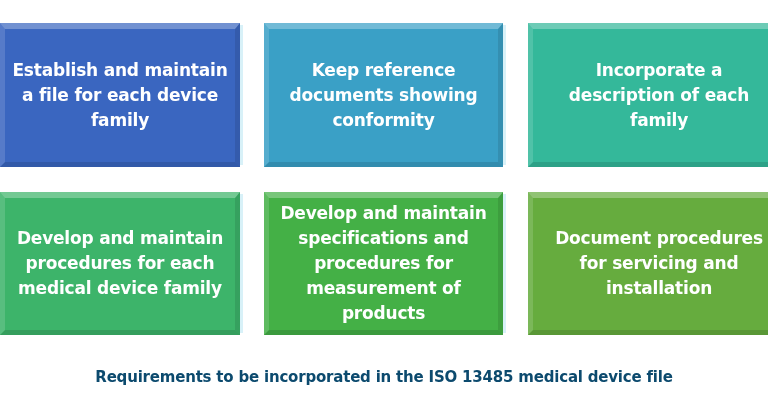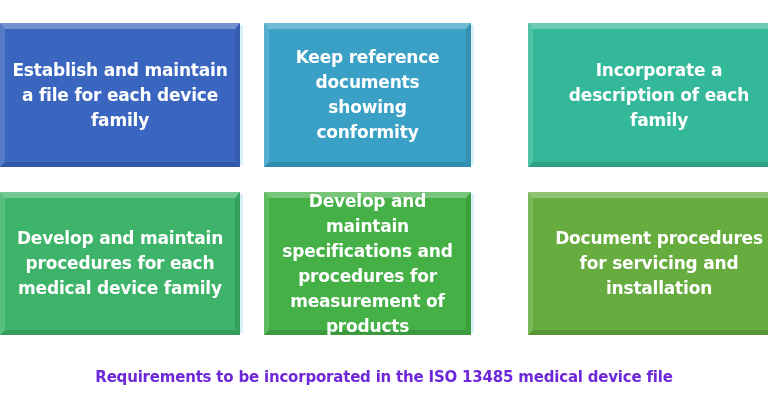--- a/index.html
+++ b/index.html
@@ -52,21 +52,21 @@
       right: -3px; top: 2px; bottom: 2px;
       width: 3px;
       background: rgba(200,235,245,0.7);
       pointer-events: none;
     }
     .box span { position: relative; z-index: 1; }
 
     .r1 { top: 23px; height: 144px; }
     .r2 { top: 192px; height: 143px; }
     .c1 { left: 0px; width: 240px; }
-    .c2 { left: 264px; width: 207px; }
+    .c2 { left: 264px; width: 239px; }
     .c3 { left: 528px; width: 262px; }
 
     .caption {
       position: absolute;
       left: 0;
       width: 768px;
       top: 368px;
       text-align: center;
       font-weight: bold;
       font-size: 15px;
@@ -91,13 +91,13 @@
     <span>Develop and maintain<br>procedures for each<br>medical device family</span>
   </div>
   <div class="box r2 c2" style="background: linear-gradient(rgb(68, 176, 70) 0%, rgb(68, 176, 70) 100%);">
     <span>Develop and maintain<br>specifications and<br>procedures for<br>measurement of<br>products</span>
   </div>
   <div class="box r2 c3" style="background: linear-gradient(rgb(102, 172, 62) 0%, rgb(102, 172, 62) 100%);">
     <span>Document procedures<br>for servicing and<br>installation</span>
   </div>
 </div>
 
-<div class="caption" style="color: #6d28d9;">Requirements to be incorporated in the ISO 13485 medical device file</div>
+<div class="caption" style="color: #0c4a6e;">Requirements to be incorporated in the ISO 13485 medical device file</div>
 
 </body></html>

